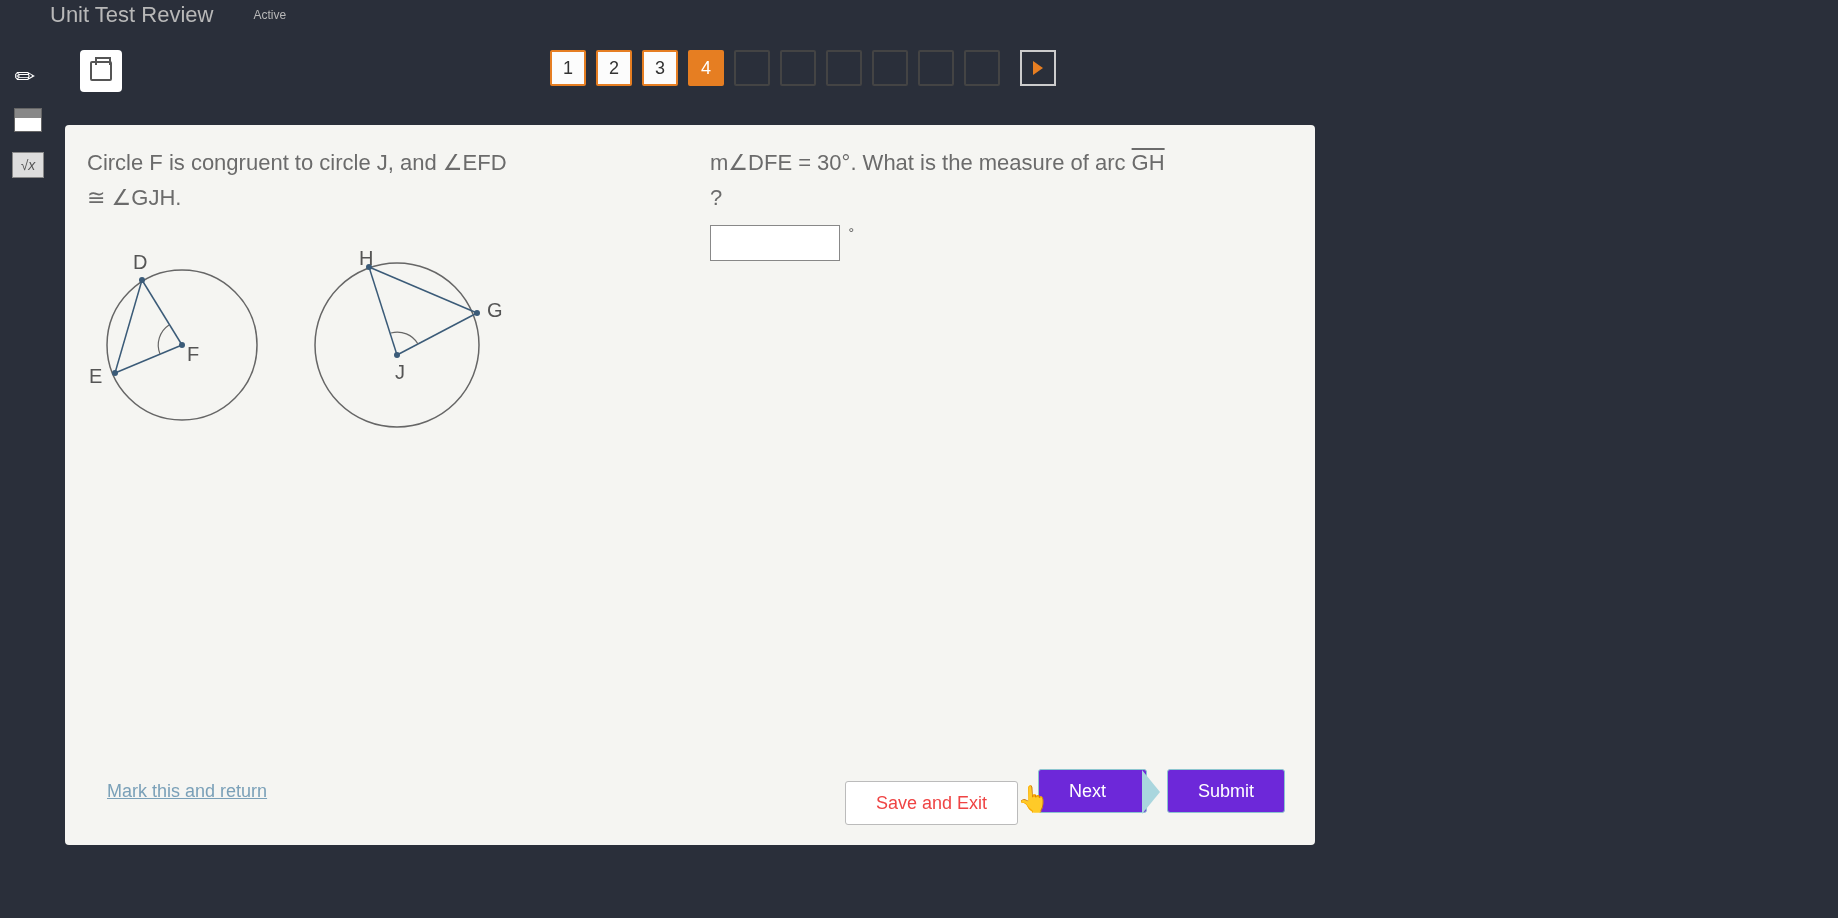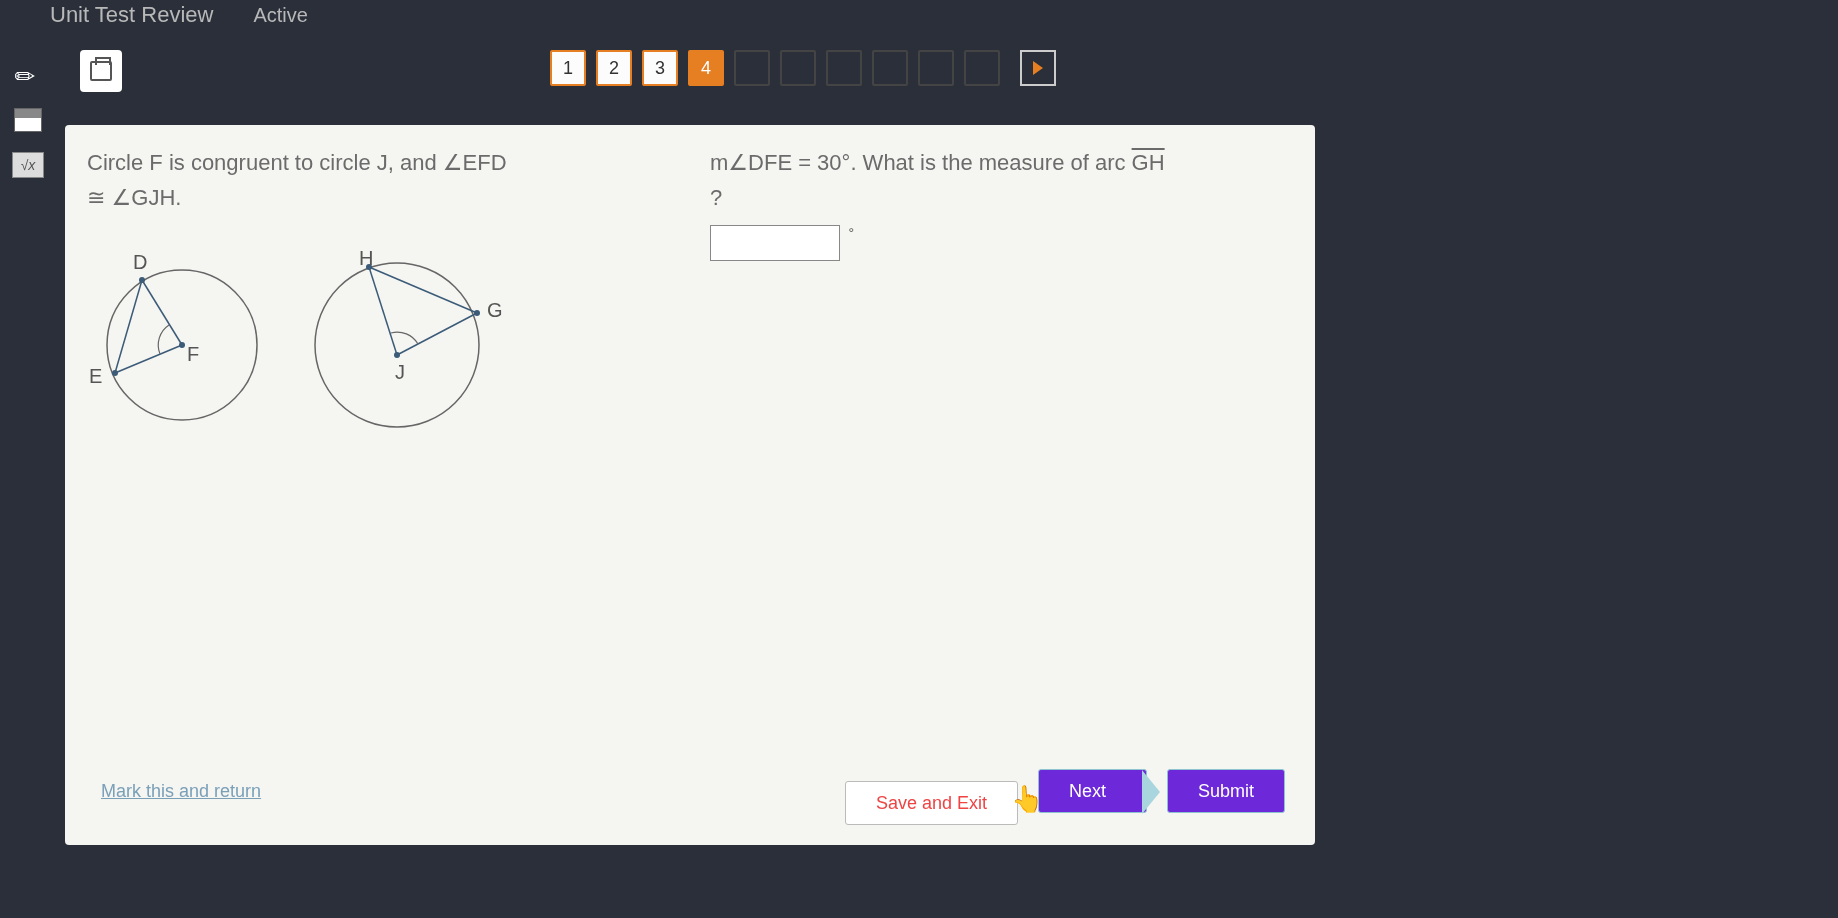--- a/index.html
+++ b/index.html
@@ -3,21 +3,21 @@
 <meta charset="utf-8">
 <style>
   * { box-sizing: border-box; margin: 0; padding: 0; }
   html, body { width: 1838px; height: 918px; font-family: "Segoe UI", Tahoma, sans-serif; background: #2a2f3a; overflow: hidden; }
   
   .app { position: relative; width: 100%; height: 100%; }
   
   
   .header { position: absolute; top: 0; left: 50px; height: 30px; display: flex; align-items: center; gap: 40px; }
   .header-title { color: #b8b8b8; font-size: 22px; font-weight: 400; }
-  .header-status { color: #b8b8b8; font-size: 20px; }
+  .header-status { color: #b8b8b8; font-size: 12px; }
   
   
   .left-tools { position: absolute; left: 8px; top: 60px; width: 40px; display: flex; flex-direction: column; gap: 20px; align-items: center; }
   .tool-pencil { width: 28px; height: 28px; color: #fff; font-size: 24px; transform: rotate(-45deg); }
   .tool-calc { width: 28px; height: 24px; background: linear-gradient(#888 0 40%, #fff 40% 100%); border: 1px solid #666; }
   .tool-sqrt { width: 32px; height: 26px; background: #ddd; border: 1px solid #888; font-size: 14px; color: #555; display:flex; align-items:center; justify-content:center; font-style: italic; }
   
   
   .print-box { position: absolute; left: 80px; top: 50px; width: 42px; height: 42px; background: #fff; border-radius: 4px; display:flex; align-items:center; justify-content:center; }
   .print-icon { width: 22px; height: 20px; border: 2px solid #555; border-radius: 2px; position: relative; }
@@ -43,21 +43,21 @@
   .circ { position: relative; width: 180px; height: 180px; }
   .circ svg { overflow: visible; }
   .plabel { position: absolute; font-size: 20px; color: #555; }
   
   
   .answer-row { margin-top: 10px; }
   .answer-input { width: 130px; height: 36px; border: 1px solid #888; background: #fff; padding: 4px 8px; font-size: 18px; }
   .deg { font-size: 14px; color: #555; vertical-align: top; margin-left: 4px; }
   
   
-  .card-footer { position: absolute; left: 36px; right: 30px; bottom: 20px; display: flex; align-items: center; gap: 20px; }
+  .card-footer { position: absolute; left: 42px; right: 30px; bottom: 20px; display: flex; align-items: center; gap: 20px; }
   .mark-return { color: #7aa0b8; font-size: 18px; text-decoration: underline; cursor:pointer; background:none; border:none; }
   .spacer { flex: 1; }
   .btn { height: 44px; padding: 0 30px; font-size: 18px; border-radius: 3px; cursor:pointer; display:flex; align-items:center; justify-content:center; }
   .btn-save { background: #fff; border: 1px solid #bbb; color: #ef4444; margin-top: 24px; }
   .btn-next { background: #6d28d9; border: 1px solid #8cc5cf; color: #fff; position: relative; padding-right: 40px; }
   .btn-next::after { content:''; position:absolute; right:-14px; top:0; width:0; height:0; border-left: 18px solid #a9d6de; border-top: 22px solid transparent; border-bottom: 22px solid transparent; }
   .btn-submit { background: #6d28d9; border: 1px solid #8cc5cf; color: #fff; }
   
   
   .cursor { position:absolute; left: 910px; bottom: 10px; font-size: 26px; color:#fff; }

